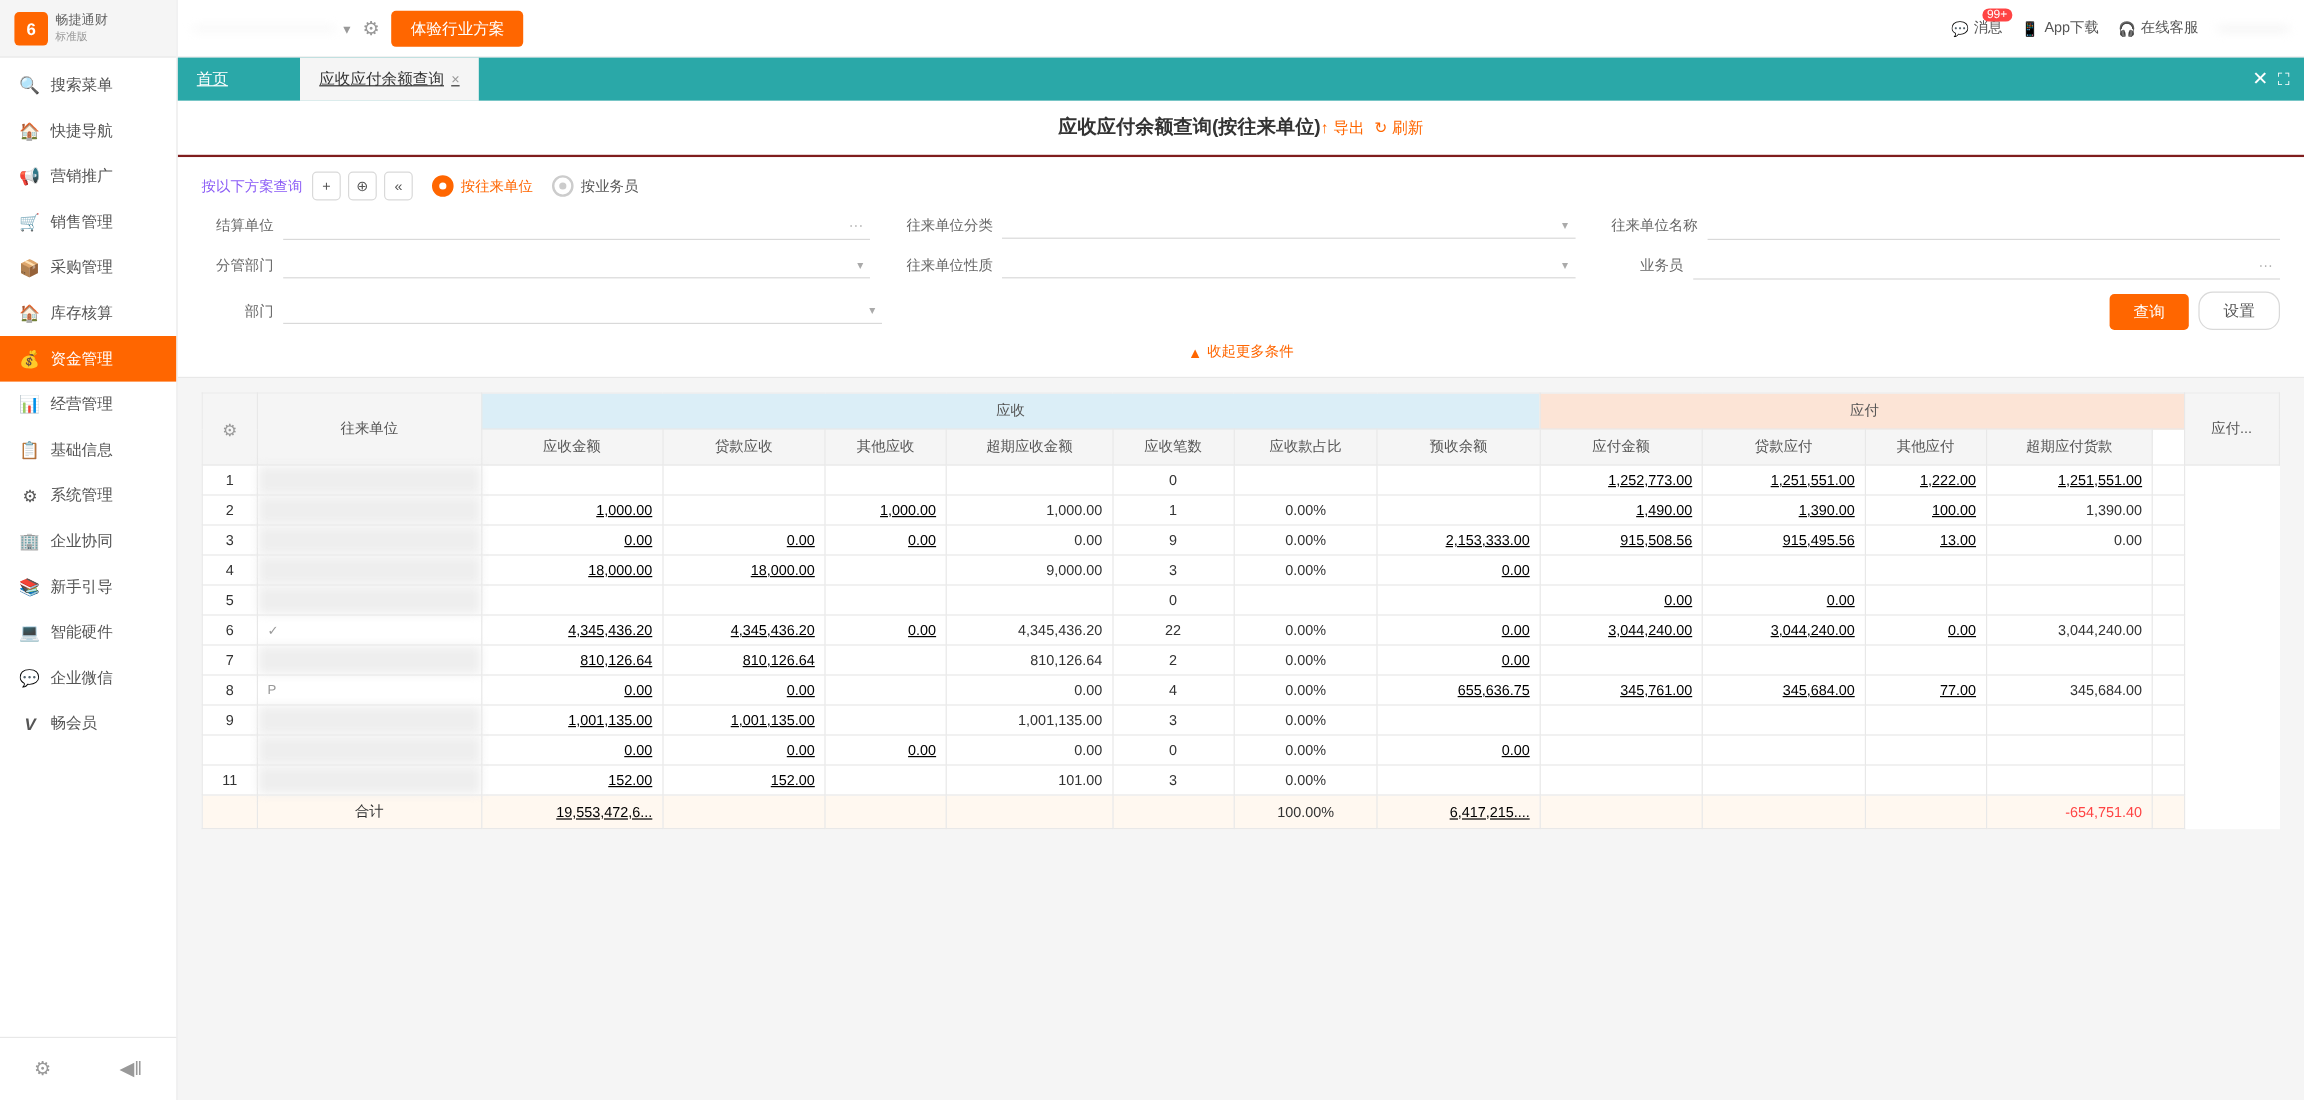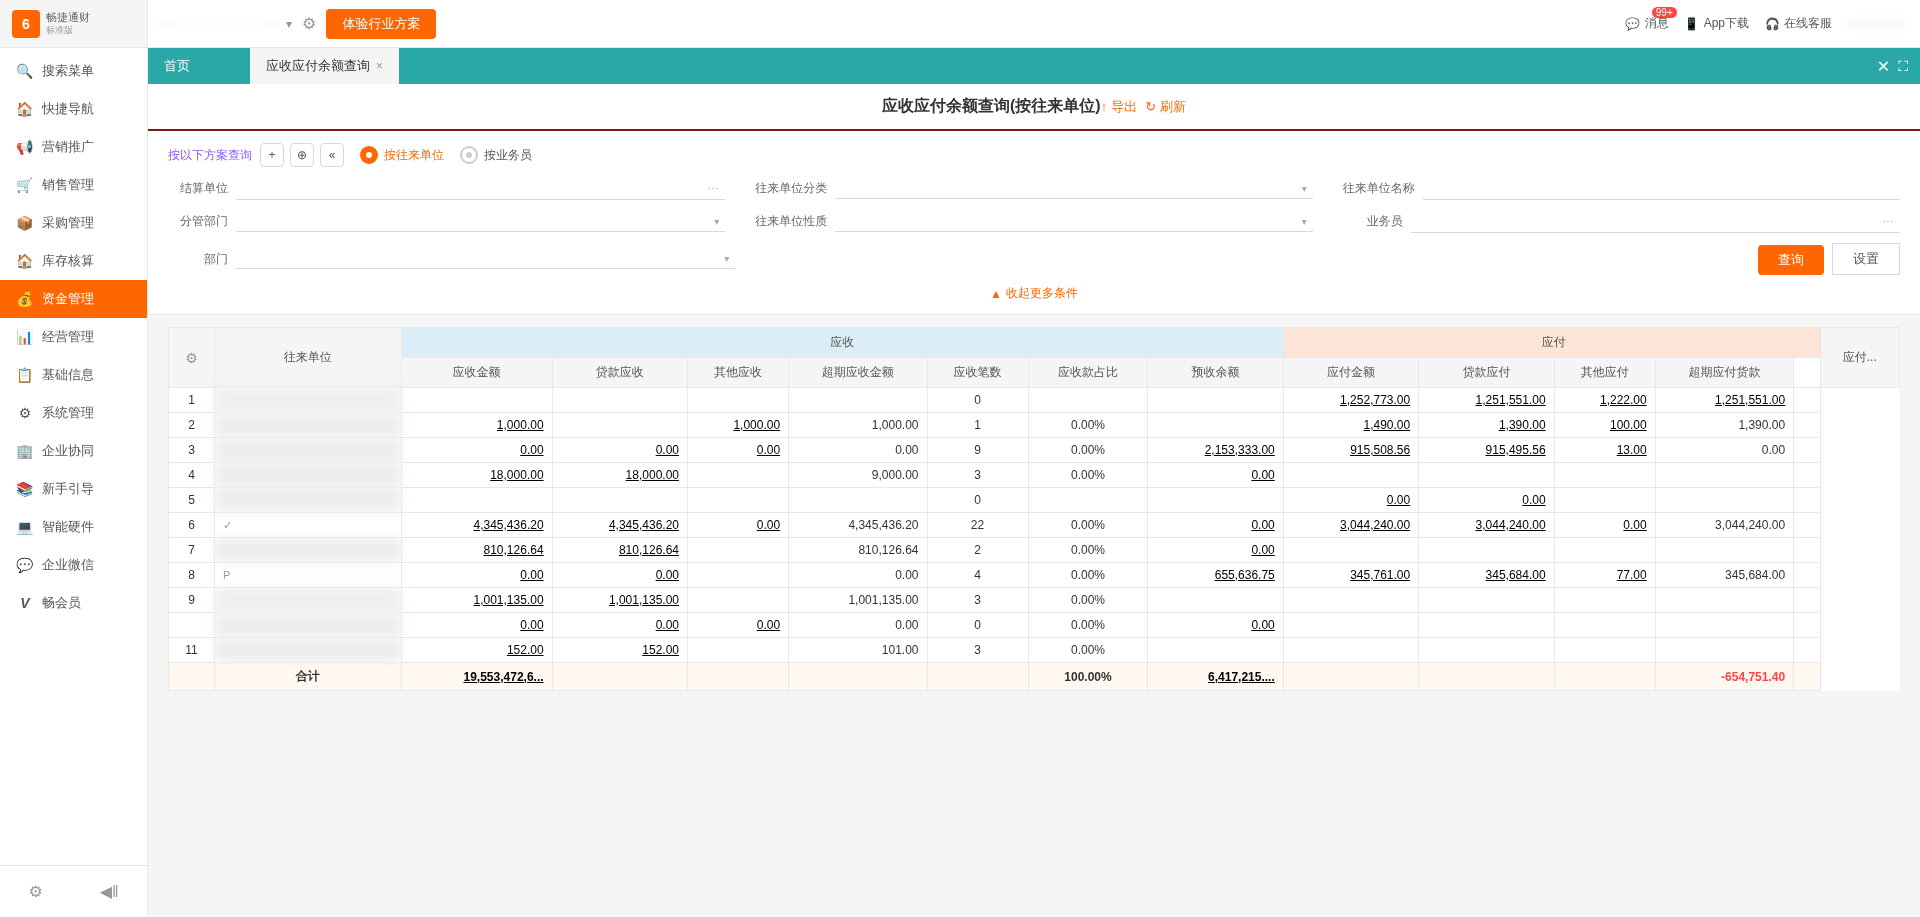--- a/index.html
+++ b/index.html
@@ -31,21 +31,21 @@
     .topbar-cta { background: #ff6600; color: white; border: none; padding: 6px 16px; border-radius: 4px; cursor: pointer; font-size: 13px; }
     .topbar-right { display: flex; align-items: center; gap: 16px; }
     .topbar-msg { display: flex; align-items: center; gap: 4px; cursor: pointer; color: #555; font-size: 12px; position: relative; }
     .badge { background: #ff4444; color: white; border-radius: 10px; padding: 0 4px; font-size: 10px; position: absolute; top: -8px; right: -8px; min-width: 18px; text-align: center; }
     .topbar-app { display: flex; align-items: center; gap: 4px; cursor: pointer; color: #555; font-size: 12px; }
     .topbar-service { display: flex; align-items: center; gap: 4px; cursor: pointer; color: #555; font-size: 12px; }
     .user-name { background: #f0f0f0; padding: 2px 8px; border-radius: 2px; font-size: 12px; }
 
     
     .tabbar { background: #2aa8a8; display: flex; align-items: center; height: 36px; flex-shrink: 0; }
-    .tab { padding: 0 16px; height: 100%; display: flex; align-items: center; cursor: pointer; color: rgba(255,255,255,0.8); font-size: 13px; gap: 6px; }
+    .tab { padding: 0 16px; height: 100%; display: flex; align-items: center; cursor: pointer; color: rgba(255,255,255,0.8); font-size: 13px; gap: 6px; text-decoration: underline; }
     .tab.active { background: #f5f5f5; color: #333; margin-left: 44px; }
     .tab-close { font-size: 12px; color: #999; cursor: pointer; }
     .tab-home { color: white; }
 
     
     .page { flex: 1; background: #f5f5f5; overflow: hidden; display: flex; flex-direction: column; }
     .page-header { background: #fff; padding: 12px 20px; display: flex; align-items: center; justify-content: center; border-bottom: 2px solid #7f1d1d; flex-shrink: 0; }
     .page-title { font-size: 16px; font-weight: bold; color: #333; }
     .page-header-actions { display: flex; gap: 8px; align-items: center; }
     .btn-export { display: flex; align-items: center; gap: 4px; color: #ff6600; cursor: pointer; font-size: 13px; border: none; background: none; }
@@ -67,21 +67,21 @@
     .filter-collapse { display: flex; align-items: center; justify-content: center; margin-top: 10px; cursor: pointer; color: #ff6600; font-size: 12px; gap: 4px; }
 
     
     .table-area { flex: 1; overflow: auto; padding: 12px 20px; }
     .data-table { width: 100%; border-collapse: collapse; background: #fff; font-size: 12px; }
     .data-table th { background: #f5f5f5; border: 1px solid #e8e8e8; padding: 6px 8px; text-align: center; color: #555; font-weight: normal; white-space: nowrap; }
     .data-table td { border: 1px solid #e8e8e8; padding: 5px 8px; text-align: right; color: #333; white-space: nowrap; }
     .data-table td.center { text-align: center; }
     .data-table td.left { text-align: left; }
     .data-table td.link { color: #000000; text-decoration: underline; cursor: pointer; }
-    .data-table .total-row td { background: #fff8f0; font-weight: bold; }
+    .data-table .total-row td { background: #fff8f0; font-weight: normal; }
     .settings-icon { cursor: pointer; color: #999; font-size: 14px; }
     .blurred { filter: blur(4px); user-select: none; }
   </style>
 </head>
 <body>
 
 <div class="sidebar">
   <div class="sidebar-logo">
     <div class="logo-icon">
       <span>6</span>
@@ -283,21 +283,21 @@
 
       <div style="display:grid;grid-template-columns:1fr 2fr;gap:10px 30px;margin-bottom:4px;">
         <div class="filter-field">
           <span class="field-label">部门</span>
           <div style="flex:1;border-bottom:1px solid #d9d9d9;padding:4px 6px;display:flex;align-items:center;justify-content:flex-end;">
             <span style="color:#aaa;font-size:10px;">▾</span>
           </div>
         </div>
         <div style="display:flex;justify-content:flex-end;align-items:flex-end;gap:8px;">
           <button style="background:#ff6600;color:white;border:none;padding:6px 20px;border-radius:4px;cursor:pointer;font-size:13px;">查询</button>
-          <button style="background:#fff;color:#555;border:1px solid #d9d9d9;padding:6px 20px;border-radius:0;cursor:pointer;font-size:13px;">设置</button>
+          <button style="background:#fff;color:#555;border:1px solid #d9d9d9;padding:6px 20px;border-radius:12px;cursor:pointer;font-size:13px;">设置</button>
         </div>
       </div>
 
       <div class="filter-collapse">
         <span>▲</span>
         <span>收起更多条件</span>
       </div>
     </div>
 
     <div class="table-area">

